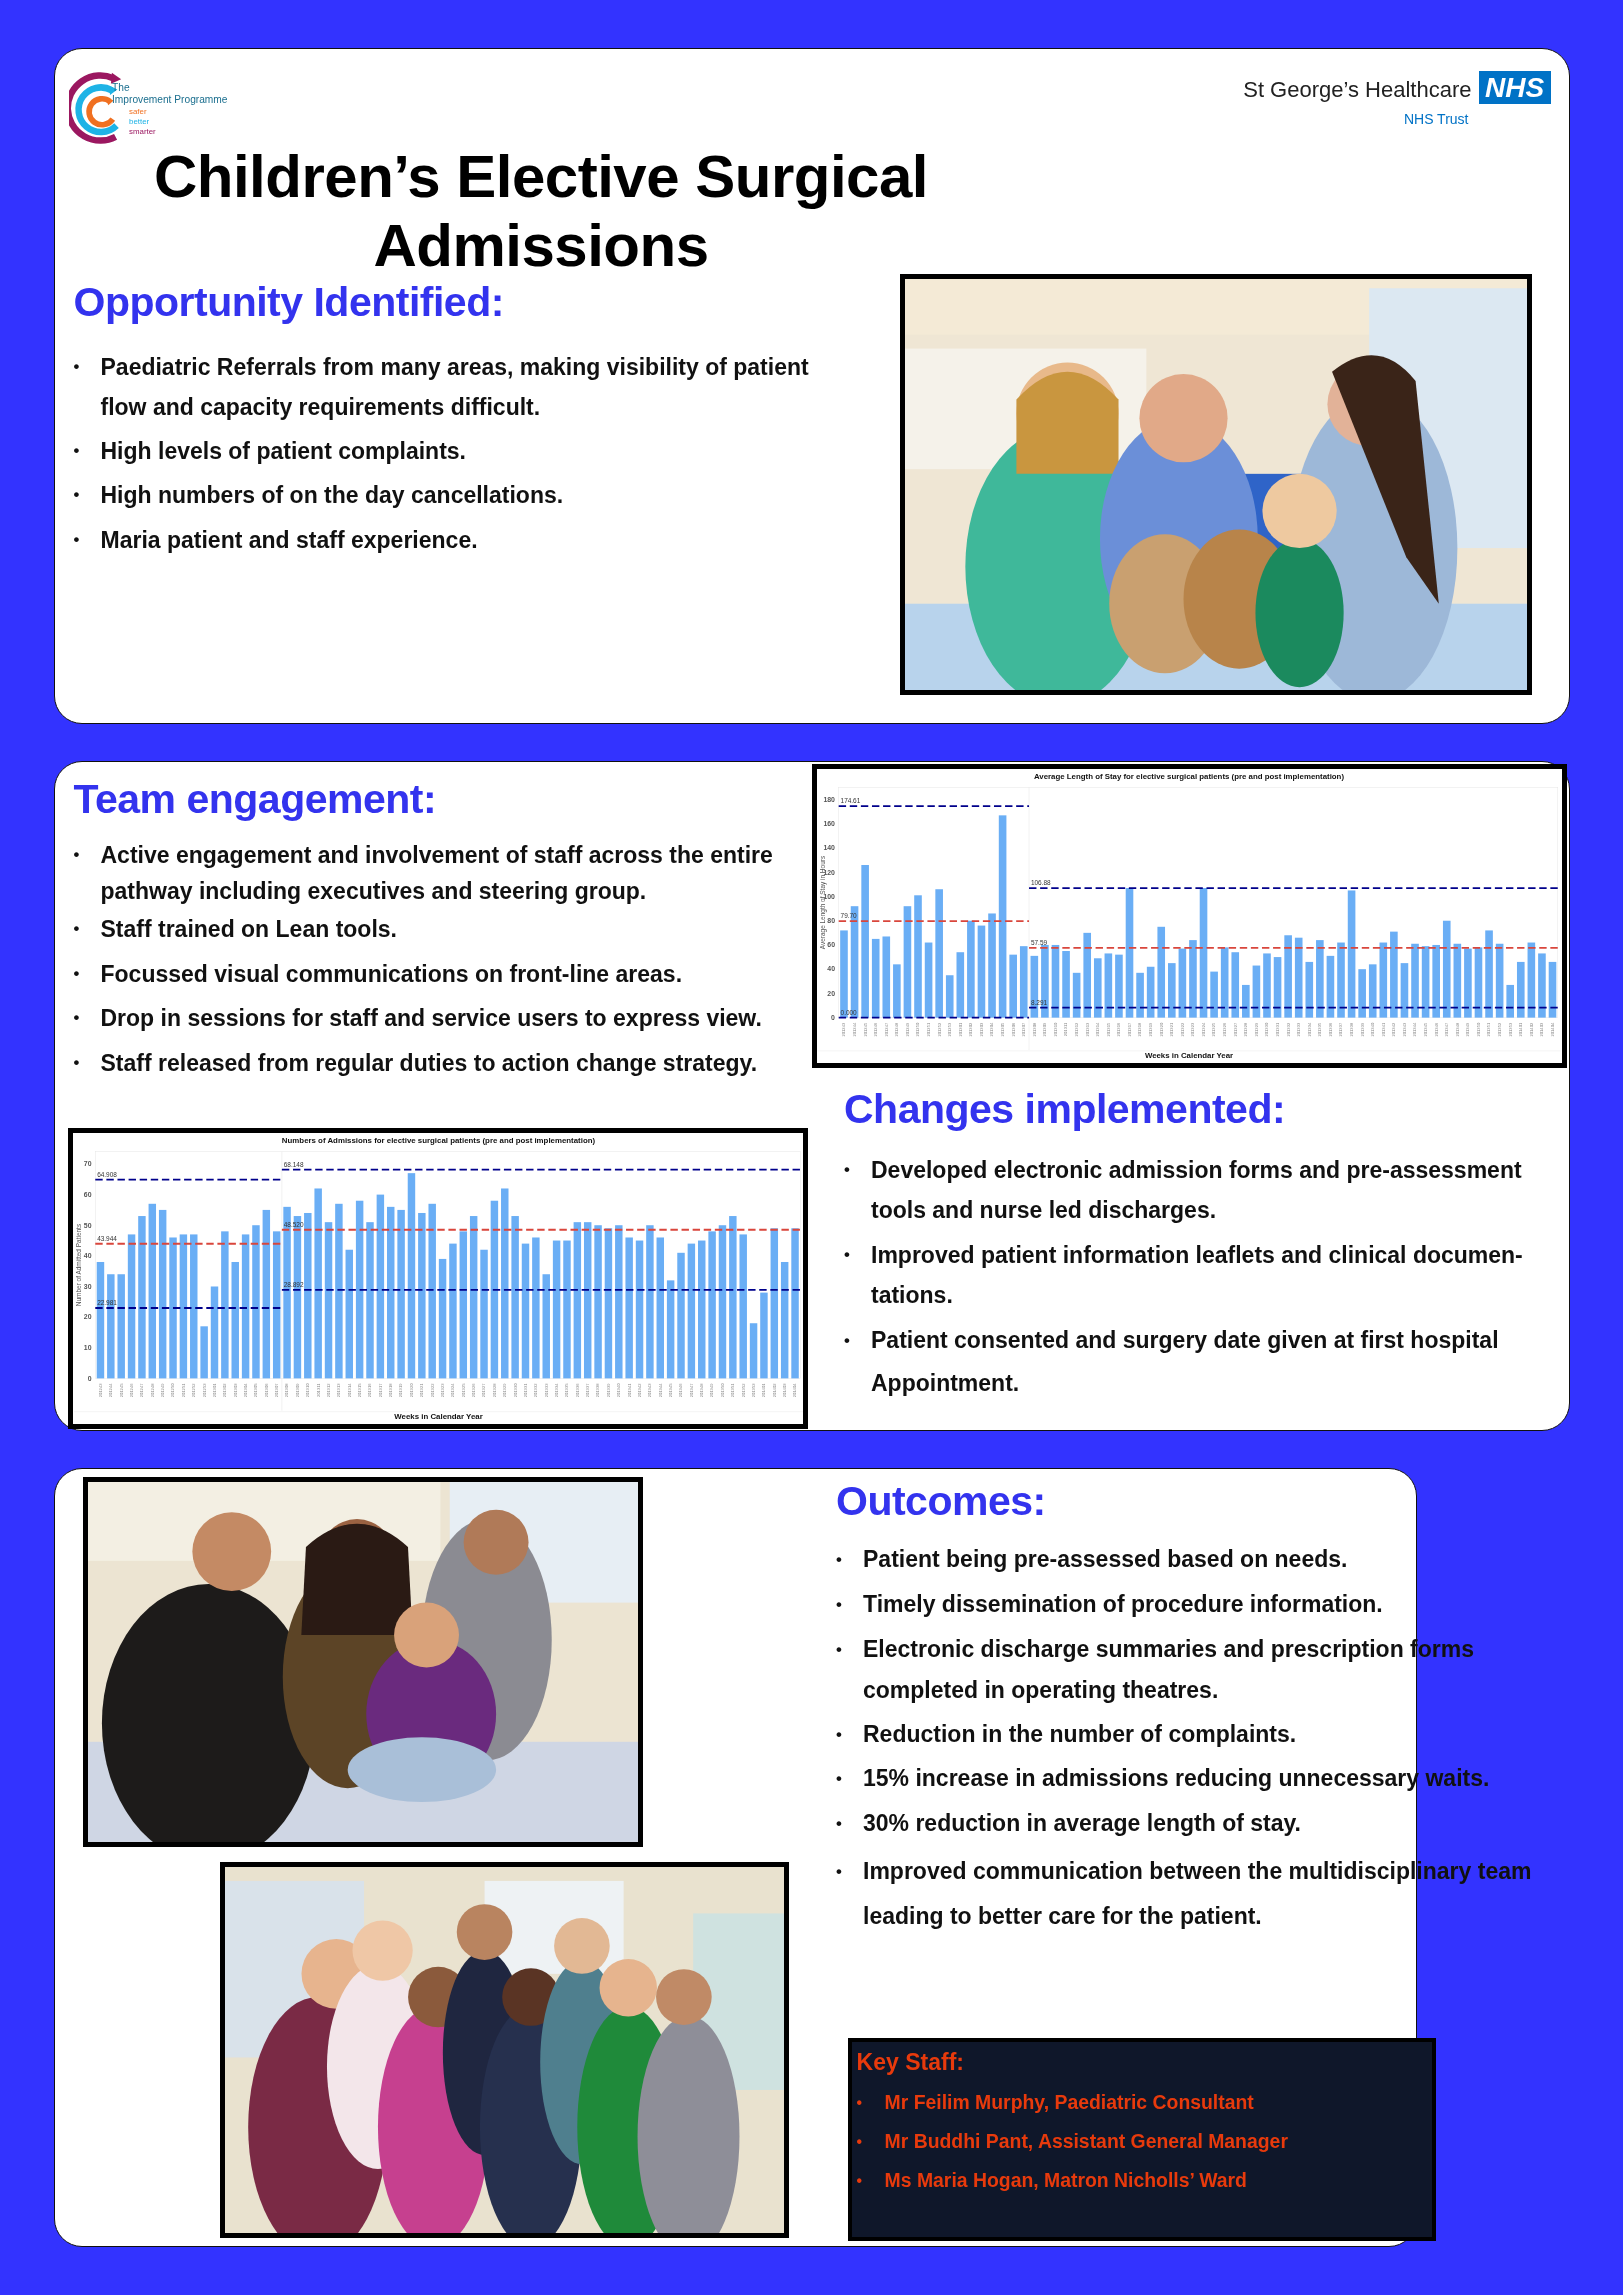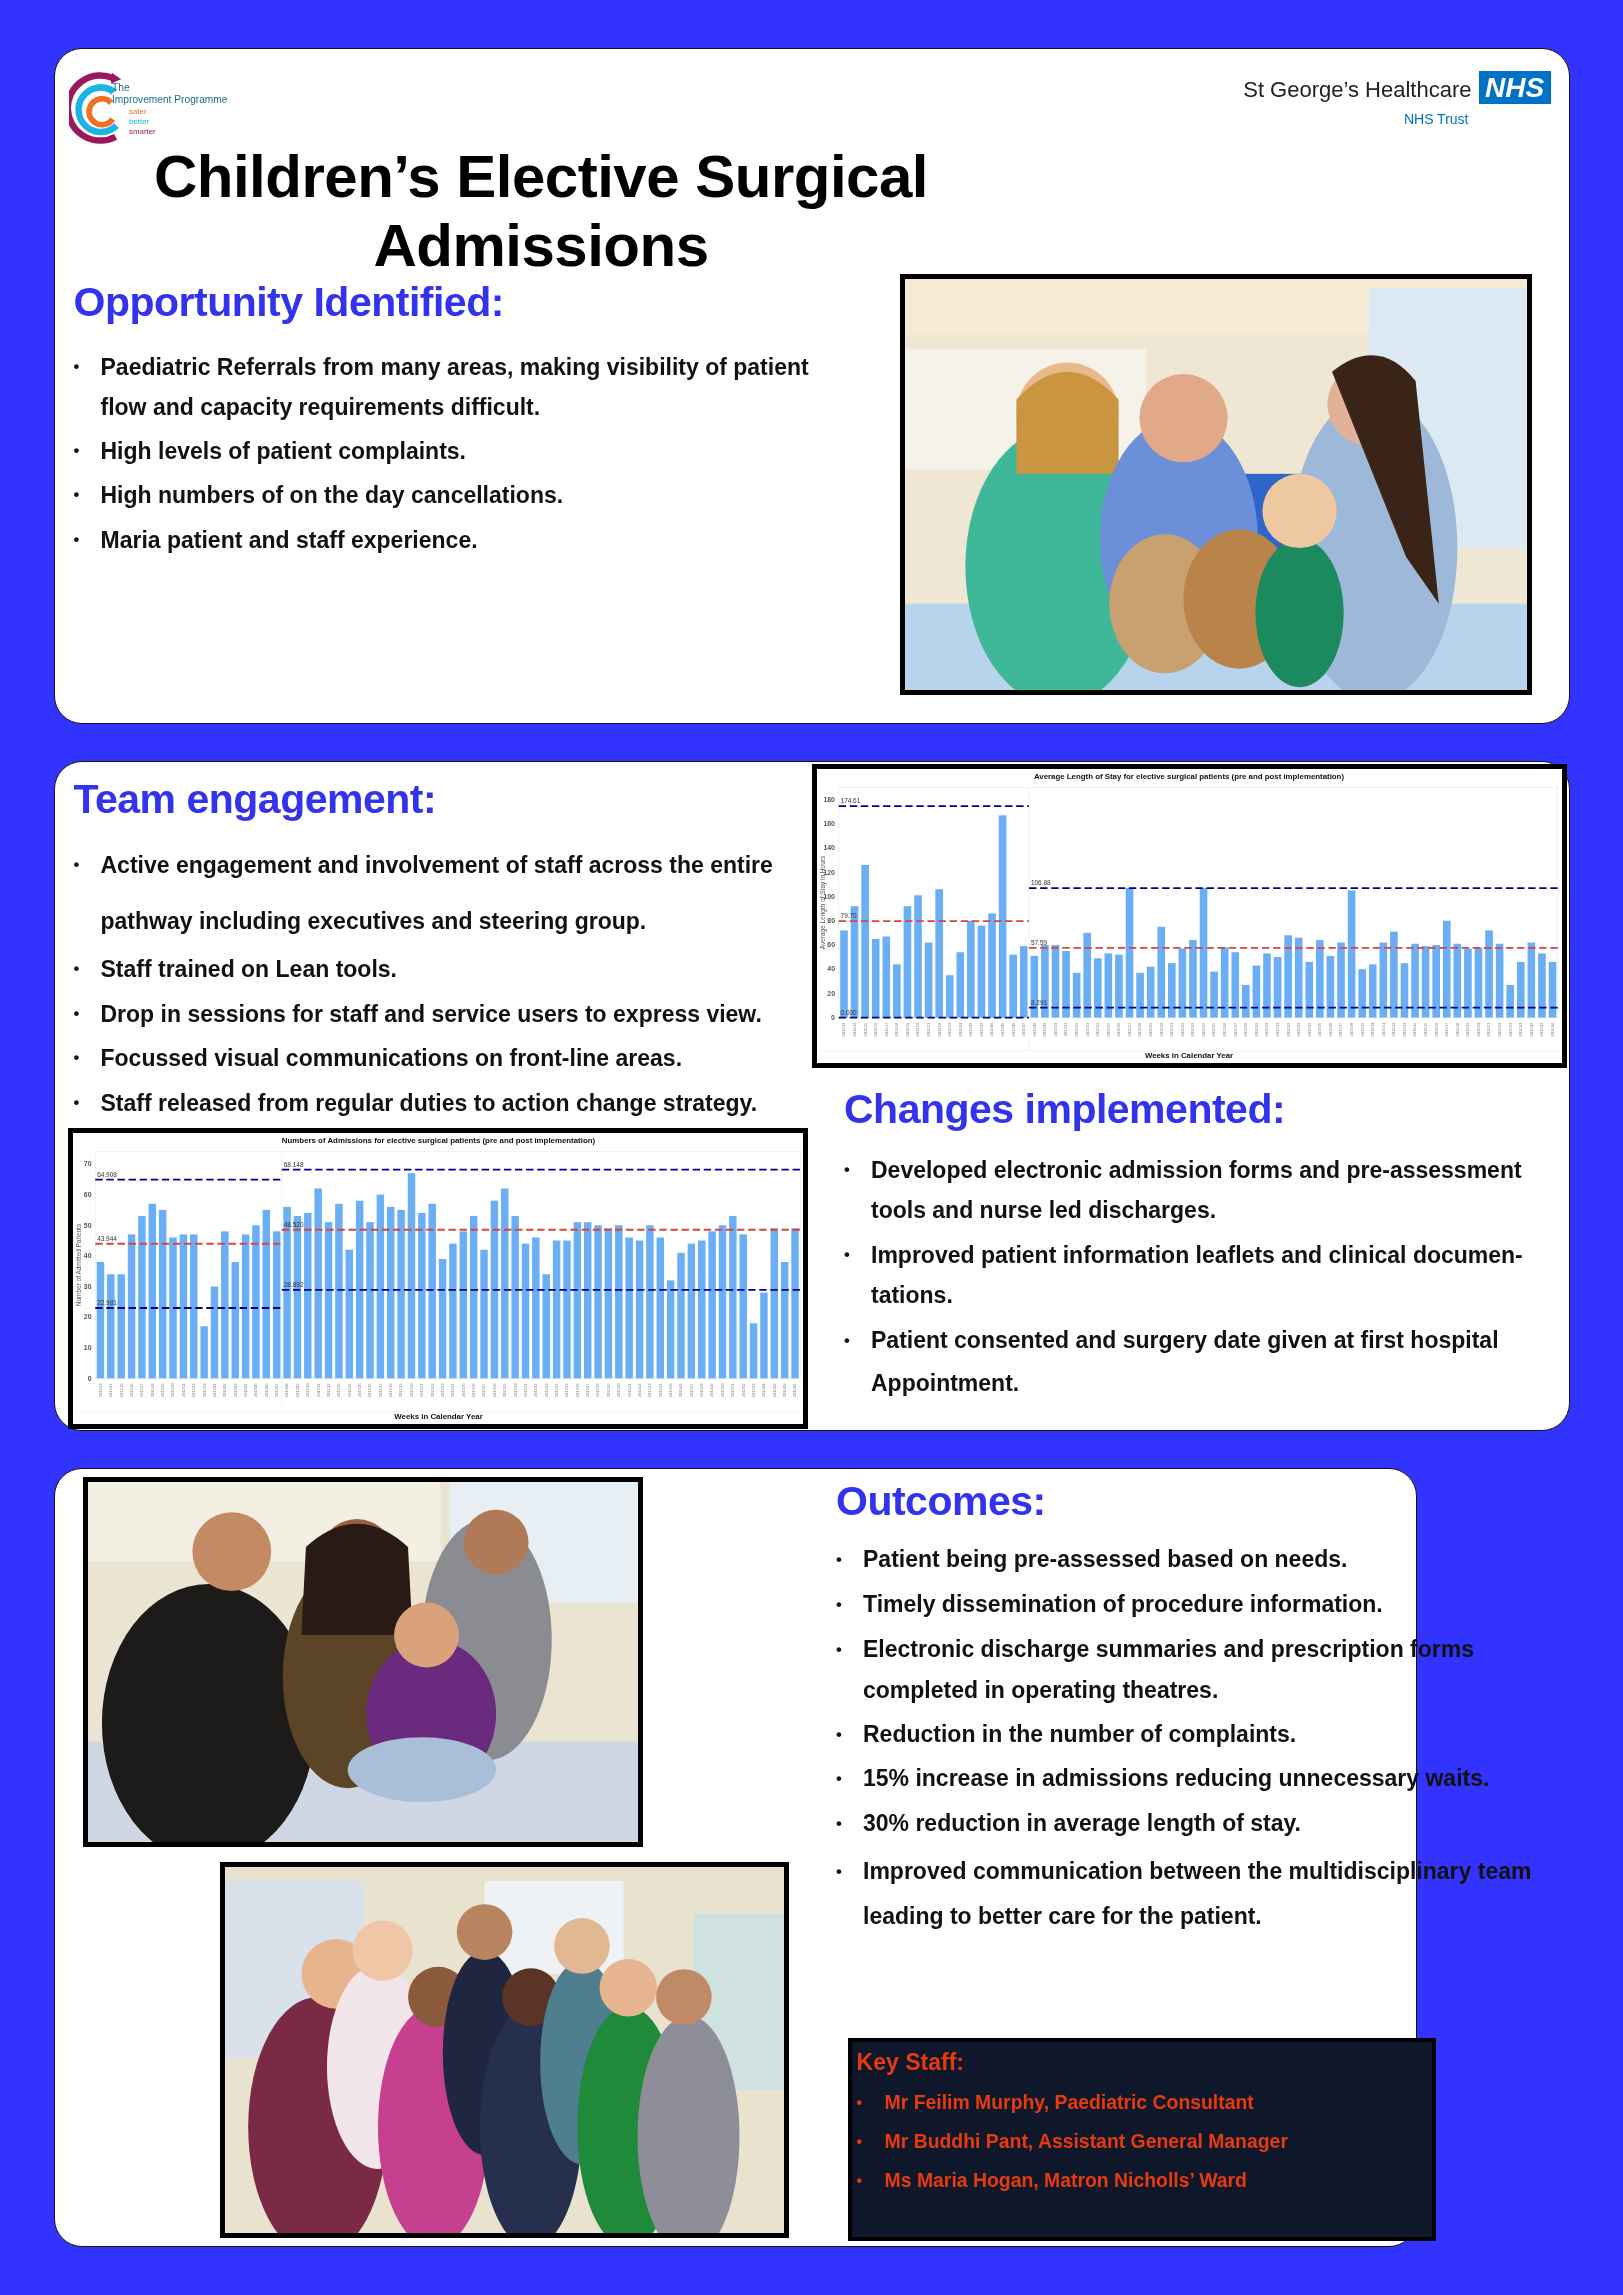--- a/index.html
+++ b/index.html
@@ -80,24 +80,24 @@
       <ellipse cx="720" cy="690" rx="120" ry="150" fill="#b8844a"></ellipse>
       <ellipse cx="850" cy="720" rx="95" ry="160" fill="#1b8a5e"></ellipse>
       <circle cx="850" cy="500" r="80" fill="#eec9a0"></circle>
     </svg>
   </div>
 </div>
 
 <div id="p2" class="panel">
   <div class="abs h2" style="left:18.5px;top:14px;">Team engagement:</div>
   <ul class="abs blist" style="left:18.5px;top:75px;width:759px;">
-    <li style="line-height:56px;">Active engagement and involvement of staff across the entire pathway including executives and steering group.</li>
+    <li style="line-height:36px;">Active engagement and involvement of staff across the entire pathway including executives and steering group.</li>
     <li>Staff trained on Lean tools.</li>
+    <li style="margin-top:4.6px;">Focussed visual communications on front-line areas.</li>
     <li style="margin-top:4.6px;">Drop in sessions for staff and service users to express view.</li>
-    <li style="margin-top:4.6px;">Focussed visual communications on front-line areas.</li>
     <li style="margin-top:4.6px;">Staff released from regular duties to action change strategy.</li>
   </ul>
 
   <div class="chartbox" style="left:757px;top:1.9px;width:755px;height:304px;">
     <svg id="chart-los" width="744" height="293" viewBox="0 0 1608 634">
         <text x="804" y="22" text-anchor="middle" font-size="17" font-weight="bold" fill="#111">Average Length of Stay for elective surgical patients (pre and post implementation)</text>
         <rect x="46" y="40" width="1556" height="498" fill="none" stroke="#e4e4e4"></rect>
         <line x1="457.88235294117646" y1="40" x2="457.88235294117646" y2="608" stroke="#e0e0e0"></line>
         <text x="38" y="543" text-anchor="end" font-size="15" font-weight="bold" fill="#555">0</text>
         <text x="38" y="490.57894736842104" text-anchor="end" font-size="15" font-weight="bold" fill="#555">20</text>

